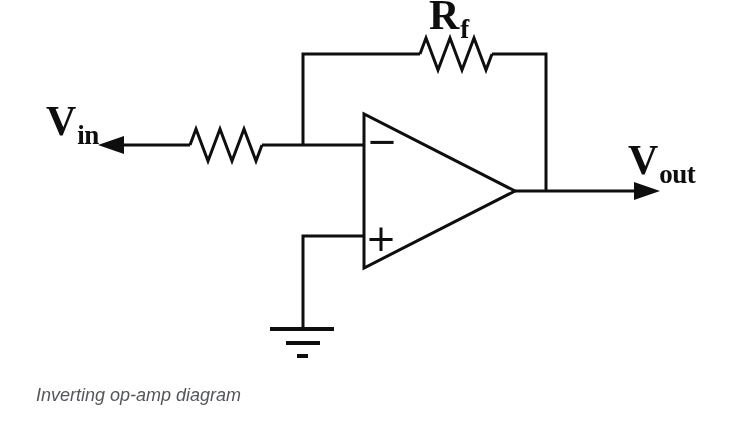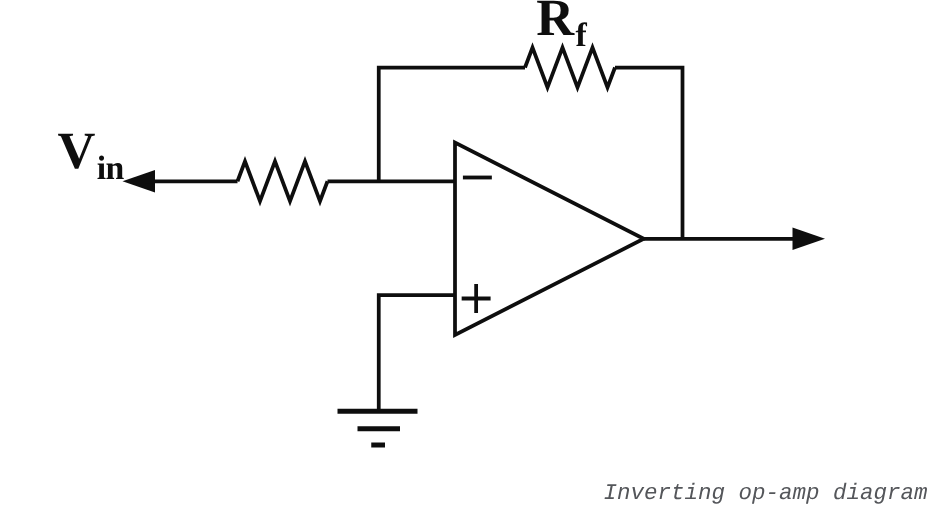--- a/index.html
+++ b/index.html
@@ -48,22 +48,22 @@
     color: var(--line, #0e0e0e);
     white-space: nowrap;
   }
   .lbl .main { font-size: 42px; }
   .lbl .sub  { font-size: 27px; position: relative; top: 9px; margin-left: 1px; letter-spacing: -0.5px; }
   .caption {
     position: absolute;
     left: 0;
     right: 0;
     top: 385px;
-    text-align: right;
-    font-family: Liberation Mono, monospace;
+    text-align: left;
+    font-family: Liberation Sans, sans-serif;
     font-style: italic;
     font-size: 18px;
     color: var(--caption-text, #54565a);
     margin-left: 36px;
   }
 </style>
 </head>
 <body style="--line: #0e0e0e; --caption-text: #54565a; --background: #ffffff;">
 
 <div class="stage">
@@ -94,16 +94,19 @@
 
   <div class="lbl" style="left:46px; top:100px;text-align:center;">
     <span class="main">V</span><span class="sub">in</span>
   </div>
 
 
   <div class="lbl" style="left:429px; top:-6px;">
     <span class="main">R</span><span class="sub">f</span>
   </div>
 
+  <div class="lbl" style="left:628px; top:139px;">
+    <span class="main">V</span><span class="sub">out</span>
+  </div>
 
   <div class="caption">Inverting op-amp diagram</div>
 
 </div>
 
 </body></html>

